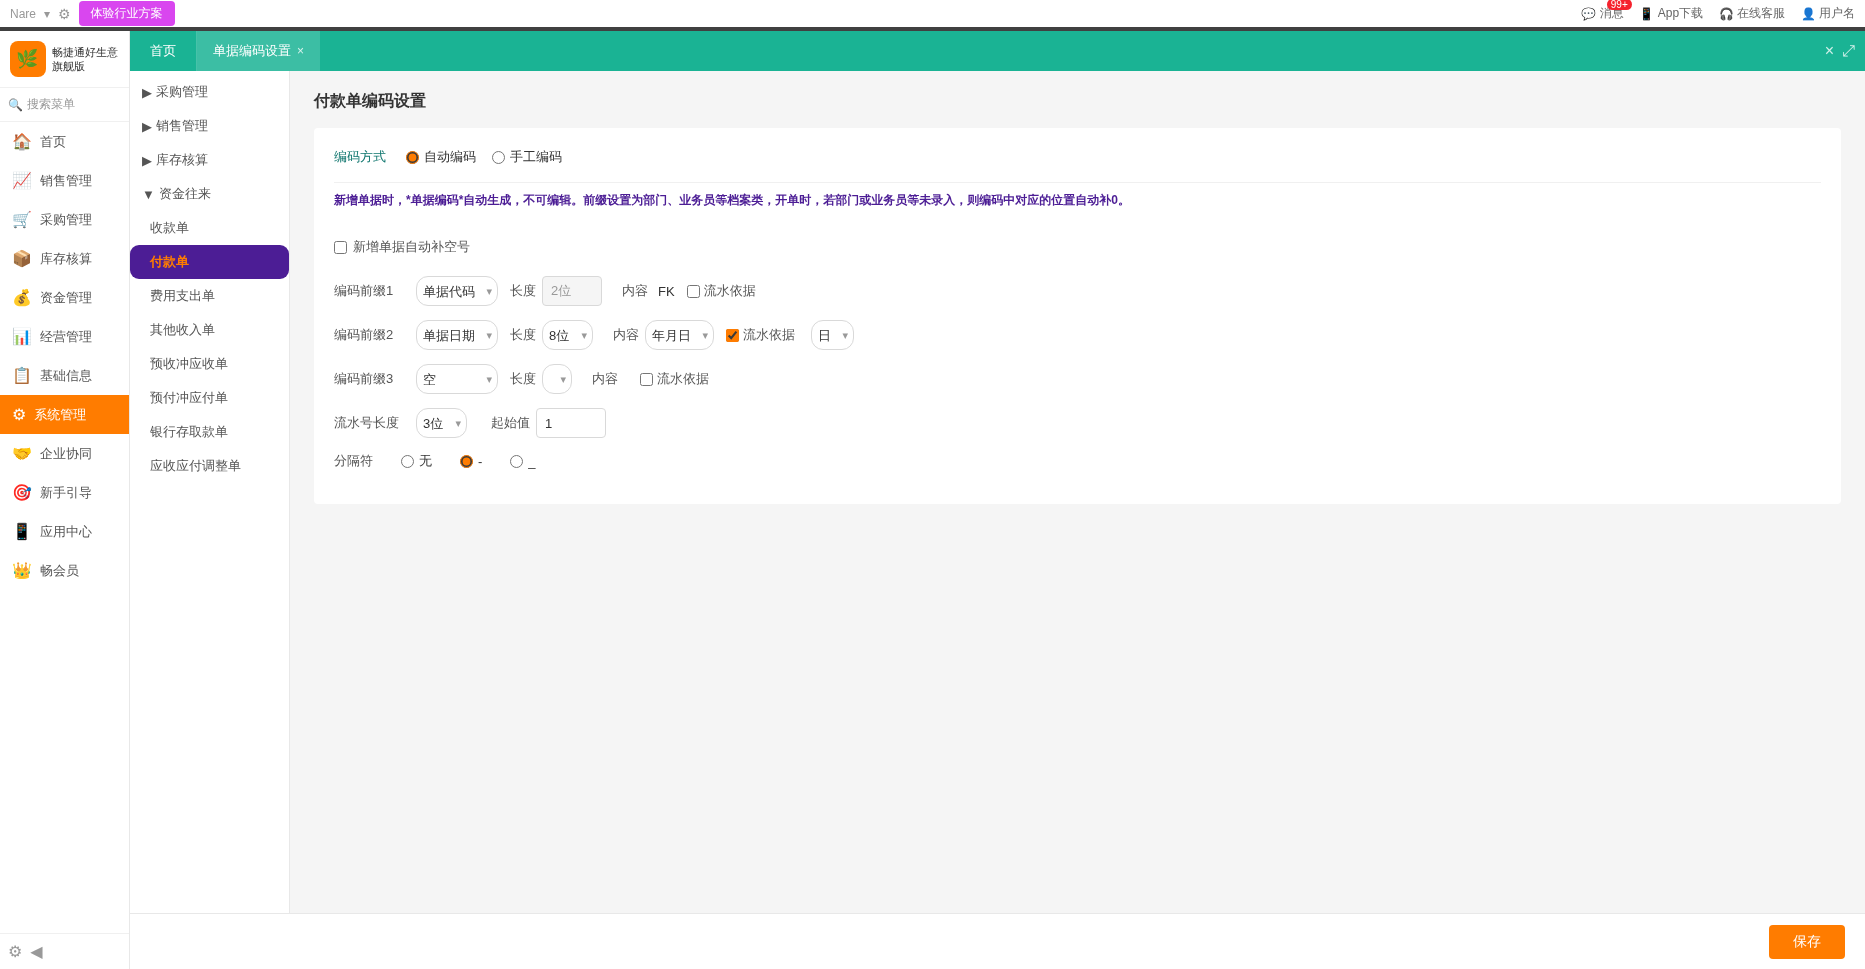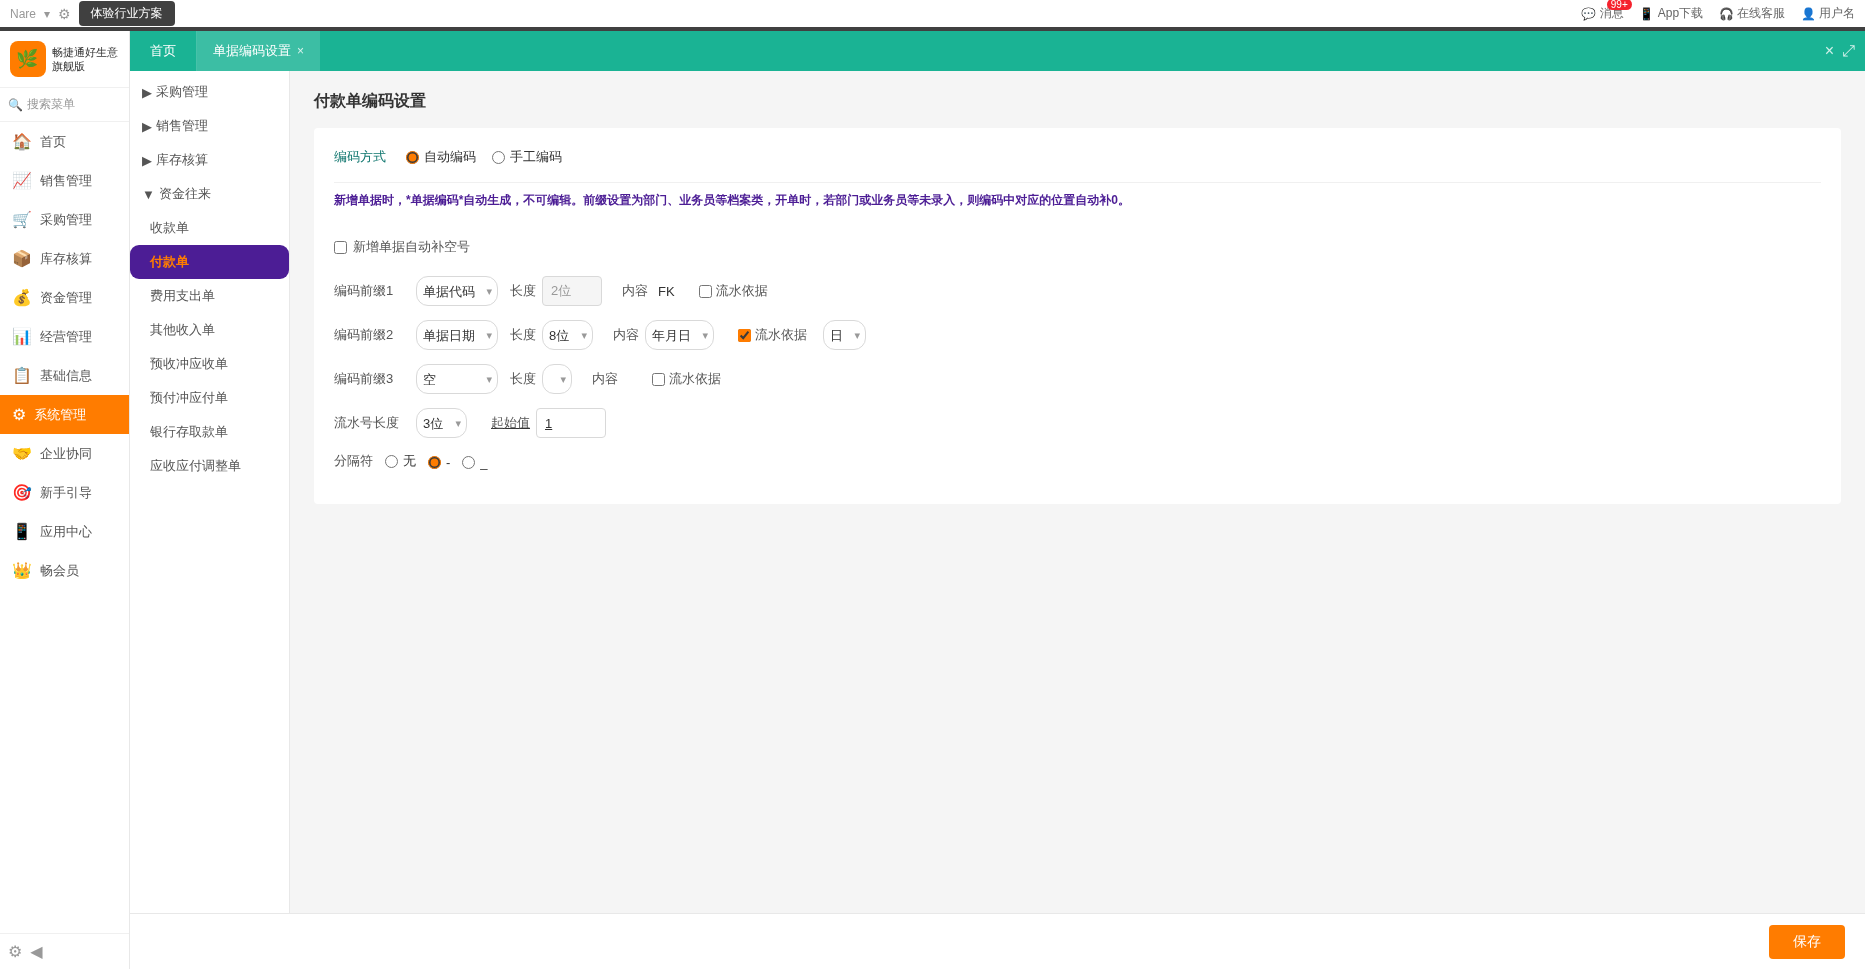--- a/index.html
+++ b/index.html
@@ -13,21 +13,21 @@
       align-items: center;
       padding: 0 10px;
       border-bottom: 4px solid #404040;
       flex-shrink: 0;
     }
     .top-bar-left { display: flex; align-items: center; gap: 8px; flex: 1; }
     .top-bar-brand { color: #999; font-size: 12px; }
     .top-bar-arrow { color: #999; font-size: 12px; cursor: pointer; }
     .top-bar-gear { color: #999; font-size: 14px; cursor: pointer; }
     .top-bar-btn {
-      background: #404040;
+      background: #d946ef;
       color: #fff;
       border: none;
       border-radius: 4px;
       padding: 4px 12px;
       cursor: pointer;
       font-size: 12px;
     }
     .top-bar-right { display: flex; align-items: center; gap: 16px; font-size: 12px; color: #666; }
     .top-bar-msg { position: relative; cursor: pointer; display: flex; align-items: center; gap: 3px; }
     .badge { background: #f5222d; color: #fff; font-size: 10px; border-radius: 8px; padding: 0 4px; position: absolute; top: -6px; right: -8px; }
@@ -237,36 +237,36 @@
       border-radius: 4px;
       padding: 4px 8px;
       font-size: 13px;
       color: #333;
       background: #f5f5f5;
       height: 30px;
       min-width: 60px;
     }
     .config-content-label { color: #555; font-size: 13px; margin-left: 8px; }
     .config-content-val { color: #333; font-size: 13px; margin-left: 4px; }
-    .checkbox-item { display: flex; align-items: center; gap: 4px; font-size: 13px; color: #555; margin-left: 12px; }
+    .checkbox-item { display: flex; align-items: center; gap: 4px; font-size: 13px; color: #555; margin-left: 0; }
     .checkbox-item input[type="checkbox"] { accent-color: #ff7c00; }
 
     
     .serial-row {
       display: flex;
       align-items: center;
       gap: 12px;
       margin-bottom: 14px;
     }
 
     
     .sep-row {
       display: flex;
-      align-items: flex-end;
-      gap: 12px;
+      align-items: center;
+      gap: 28px;
       margin-bottom: 14px;
     }
     .sep-label { color: #555; font-size: 13px; }
 
     
     .bottom-bar {
       height: 56px;
       background: #fff;
       border-top: 1px solid #e8e8e8;
       display: flex;
@@ -571,21 +571,21 @@
           
           <div class="serial-row">
             <span class="config-label">流水号长度</span>
             <div class="dropdown-wrapper">
               <select>
                 <option>3位</option>
                 <option>4位</option>
                 <option>5位</option>
               </select>
             </div>
-            <div class="config-field" style="margin-left:12px;text-decoration:underline;">
+            <div class="config-field" style="margin-left:12px;">
               <span class="config-field-label">起始值</span>
               <input class="config-input" type="text" value="1" style="width: 70px; background: rgb(255, 255, 255);">
             </div>
           </div>
 
           
           <div class="sep-row">
             <span class="sep-label">分隔符</span>
             <label class="radio-item">
               <input type="radio" name="separator" style="">

